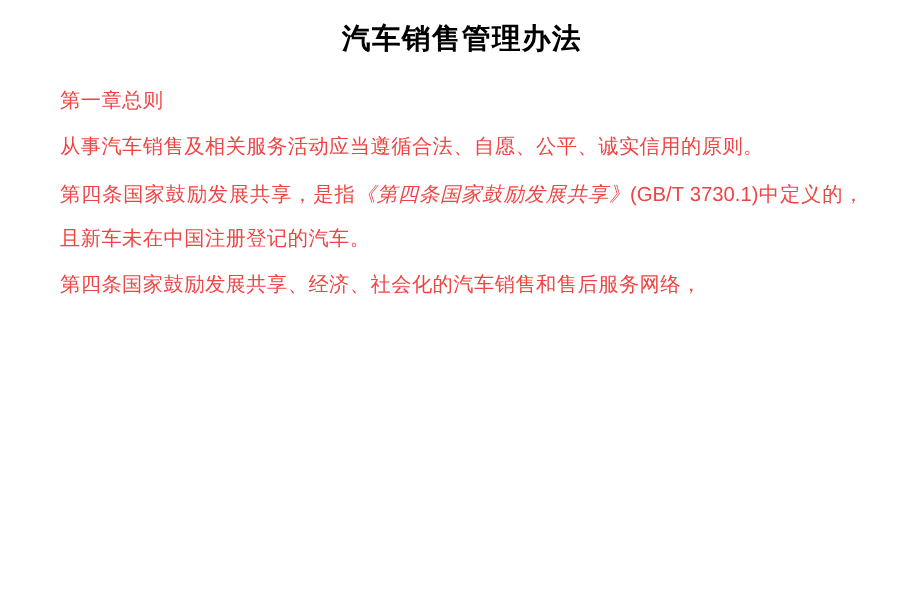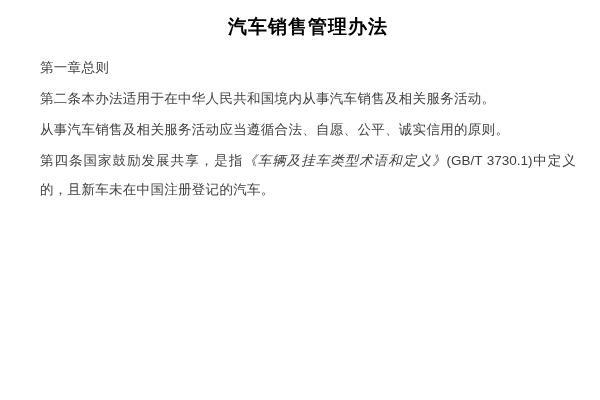--- a/index.html
+++ b/index.html
@@ -29,21 +29,21 @@
     letter-spacing: 1px;
     margin: 6px 0 14px 0;
     line-height: 1.3;
     color: #000000;
   }
   .para {
     font-size: 13.5px;
     line-height: 29px;
     text-align: justify;
     margin: 0 0 2px 0;
-    color: #404040;
+    color: #ef4444;
     letter-spacing: 0.3px;
   }
   .para.heading {
     letter-spacing: 0.3px;
   }
   .book-title {
     font-style: italic;
   }
   .latin {
     font-family: "Liberation Sans", sans-serif;
@@ -54,20 +54,20 @@
 </head>
 <body>
 
 <div class="page">
 
   <div class="doc-title">汽车销售管理办法</div>
 
   <p class="para heading">第一章总则</p>
 
 
-  <p class="para">第二条本办法适用于在中华人民共和国境内从事汽车销售及相关服务活动。</p>
 
   <p class="para">从事汽车销售及相关服务活动应当遵循合法、自愿、公平、诚实信用的原则。</p>
 
-  <p class="para"><span>第四条国家鼓励发展共享，是指</span><span class="book-title">《车辆及挂车类型术语和定义》</span><span class="latin">(GB/T 3730.1)</span><span>中定义的，且新车未在中国注册登记的汽车。</span></p>
+  <p class="para"><span>第四条国家鼓励发展共享，是指</span><span class="book-title">《第四条国家鼓励发展共享》</span><span class="latin">(GB/T 3730.1)</span><span>中定义的，且新车未在中国注册登记的汽车。</span></p>
 
+  <p class="para">第四条国家鼓励发展共享、经济、社会化的汽车销售和售后服务网络，</p>
 
 </div>
 
 </body></html>

